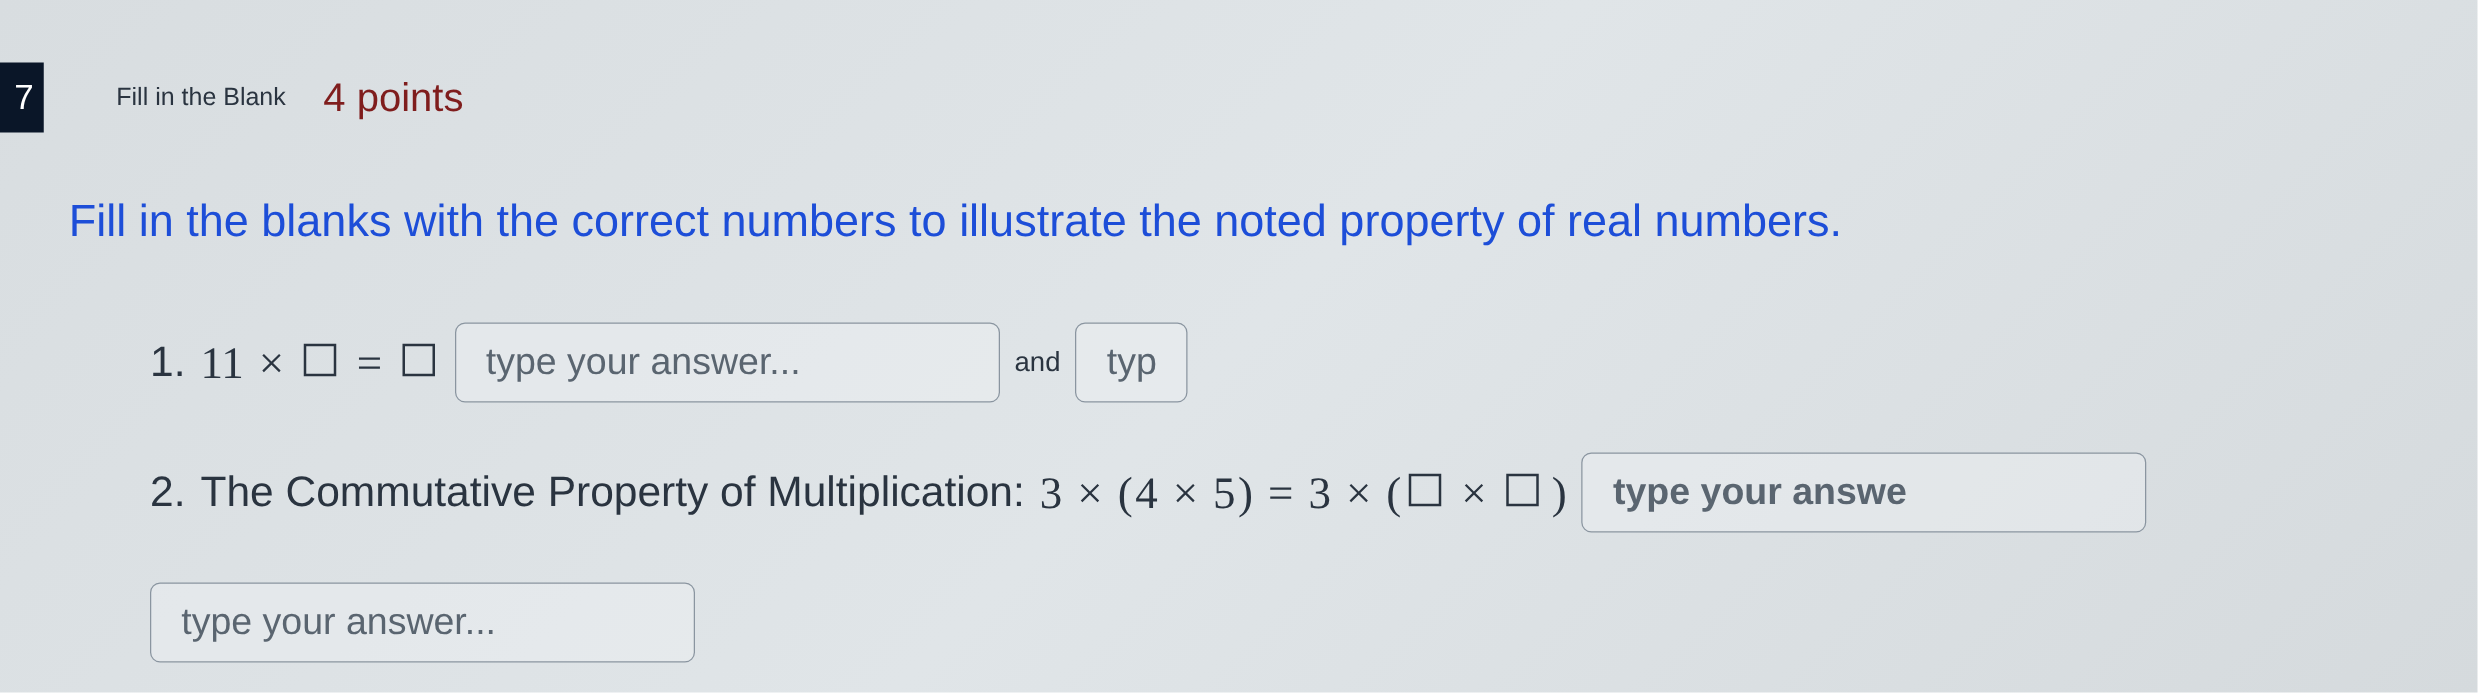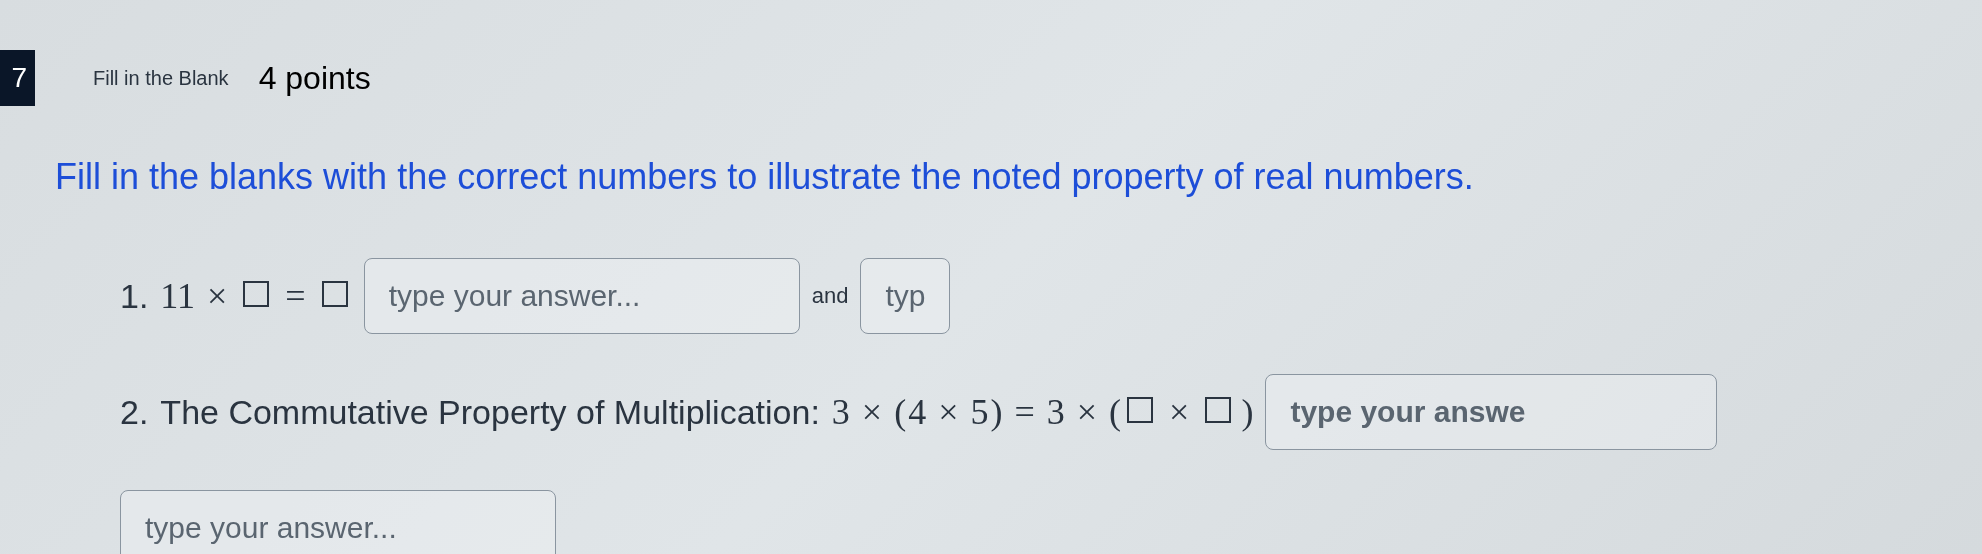--- a/index.html
+++ b/index.html
@@ -38,21 +38,21 @@
       font-weight: 400;
     }
     .question-type {
       font-size: 20px;
       color: #2a3440;
       font-weight: 400;
       margin-left: 28px;
     }
     .points {
       font-size: 32px;
-      color: #000000;
+      color: #7f1d1d;
       font-weight: 400;
     }
     .instruction {
       font-size: 36px;
       color: #1d4ed8;
       font-weight: 400;
       margin-left: 55px;
       margin-bottom: 60px;
     }
     .question-row {
@@ -82,21 +82,21 @@
     }
     .answer-input {
       border: 1px solid #8a95a0;
       border-radius: 8px;
       background: rgba(240, 243, 245, 0.4);
       padding: 30px 24px;
       font-size: 30px;
       color: #5a6570;
       font-family: inherit;
       min-width: 380px;
-      height: 76px;
+      height: 64px;
     }
     .answer-input::placeholder {
       color: #5a6570;
     }
     .answer-input-narrow {
       min-width: 90px;
       width: 90px;
     }
     .answer-input-wide {
       min-width: 330px;

